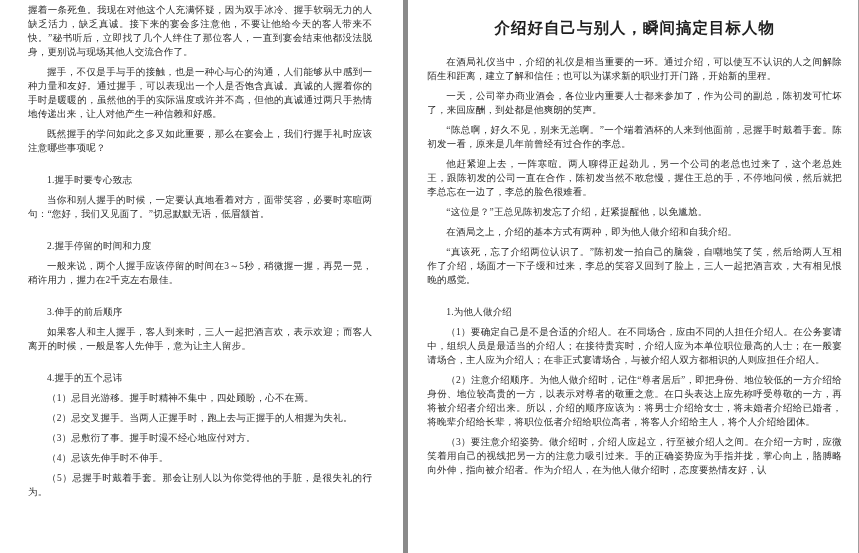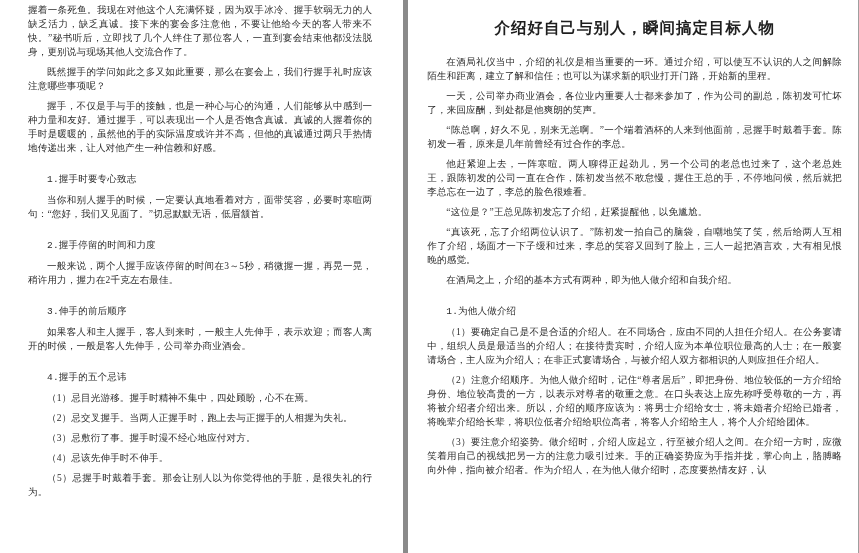--- a/index.html
+++ b/index.html
@@ -52,58 +52,58 @@
   .page-body p {
     margin: 0 0 6px 0;
     font-size: 9.5px;
     line-height: 14px;
     text-align: justify;
     text-indent: 2em;
     letter-spacing: 0.2px;
     color: var(--text);
   }
   .page-body p.noindent { text-indent: 0; }
-  .page-body p.heading { margin-top: 18px; font-family: Liberation Mono, monospace; }
+  .page-body p.heading { margin-top: 18px; }
 </style>
 </head>
 <body>
 
 <div class="spread">
   <section class="page page-left">
     <div class="page-body">
         <p class="noindent">握着一条死鱼。我现在对他这个人充满怀疑，因为双手冰冷、握手软弱无力的人缺乏活力，缺乏真诚。接下来的宴会多注意他，不要让他给今天的客人带来不快。”秘书听后，立即找了几个人绊住了那位客人，一直到宴会结束他都没法脱身，更别说与现场其他人交流合作了。</p>
+        <p>握手，不仅是手与手的接触，也是一种心与心的沟通，人们能够从中感到一种力量和友好。通过握手，可以表现出一个人是否饱含真诚。真诚的人握着你的手时是暖暖的，虽然他的手的实际温度或许并不高，但他的真诚通过两只手热情地传递出来，让人对他产生一种信赖和好感。</p>
         <p>既然握手的学问如此之多又如此重要，那么在宴会上，我们行握手礼时应该注意哪些事项呢？</p>
-        <p>握手，不仅是手与手的接触，也是一种心与心的沟通，人们能够从中感到一种力量和友好。通过握手，可以表现出一个人是否饱含真诚。真诚的人握着你的手时是暖暖的，虽然他的手的实际温度或许并不高，但他的真诚通过两只手热情地传递出来，让人对他产生一种信赖和好感。</p>
         <p class="heading">1.握手时要专心致志</p>
         <p>当你和别人握手的时候，一定要认真地看着对方，面带笑容，必要时寒暄两句：“您好，我们又见面了。”切忌默默无语，低眉颔首。</p>
         <p class="heading">2.握手停留的时间和力度</p>
         <p>一般来说，两个人握手应该停留的时间在3～5秒，稍微握一握，再晃一晃，稍许用力，握力在2千克左右最佳。</p>
         <p class="heading">3.伸手的前后顺序</p>
-        <p>如果客人和主人握手，客人到来时，一般主人先伸手，表示欢迎；而客人离开的时候，一般是客人先伸手，公司举办商业酒会。</p>
+        <p>如果客人和主人握手，客人到来时，三人一起把酒言欢，表示欢迎；而客人离开的时候，一般是客人先伸手，意为让主人留步。</p>
         <p class="heading">4.握手的五个忌讳</p>
         <p>（1）忌目光游移。握手时精神不集中，四处顾盼，心不在焉。</p>
         <p>（2）忌交叉握手。当两人正握手时，跑上去与正握手的人相握为失礼。</p>
         <p>（3）忌敷衍了事。握手时漫不经心地应付对方。</p>
         <p>（4）忌该先伸手时不伸手。</p>
         <p>（5）忌握手时戴着手套。那会让别人以为你觉得他的手脏，是很失礼的行为。</p>
       </div>
   </section>
 
   <div class="page-divider"></div>
 
   <section class="page page-right">
     <h1 class="chapter-title">介绍好自己与别人，瞬间搞定目标人物</h1>
     <div class="page-body">
         <p>在酒局礼仪当中，介绍的礼仪是相当重要的一环。通过介绍，可以使互不认识的人之间解除陌生和距离，建立了解和信任；也可以为谋求新的职业打开门路，开始新的里程。</p>
         <p>一天，公司举办商业酒会，各位业内重要人士都来参加了，作为公司的副总，陈初发可忙坏了，来回应酬，到处都是他爽朗的笑声。</p>
         <p>“陈总啊，好久不见，别来无恙啊。”一个端着酒杯的人来到他面前，忌握手时戴着手套。陈初发一看，原来是几年前曾经有过合作的李总。</p>
         <p>他赶紧迎上去，一阵寒暄。两人聊得正起劲儿，另一个公司的老总也过来了，这个老总姓王，跟陈初发的公司一直在合作，陈初发当然不敢怠慢，握住王总的手，不停地问候，然后就把李总忘在一边了，李总的脸色很难看。</p>
         <p>“这位是？”王总见陈初发忘了介绍，赶紧提醒他，以免尴尬。</p>
+        <p>在酒局之上，介绍的基本方式有两种，即为他人做介绍和自我介绍。</p>
         <p>“真该死，忘了介绍两位认识了。”陈初发一拍自己的脑袋，自嘲地笑了笑，然后给两人互相作了介绍，场面才一下子缓和过来，李总的笑容又回到了脸上，三人一起把酒言欢，大有相见恨晚的感觉。</p>
-        <p>在酒局之上，介绍的基本方式有两种，即为他人做介绍和自我介绍。</p>
         <p class="heading">1.为他人做介绍</p>
         <p>（1）要确定自己是不是合适的介绍人。在不同场合，应由不同的人担任介绍人。在公务宴请中，组织人员是最适当的介绍人；在接待贵宾时，介绍人应为本单位职位最高的人士；在一般宴请场合，主人应为介绍人；在非正式宴请场合，与被介绍人双方都相识的人则应担任介绍人。</p>
         <p>（2）注意介绍顺序。为他人做介绍时，记住“尊者居后”，即把身份、地位较低的一方介绍给身份、地位较高贵的一方，以表示对尊者的敬重之意。在口头表达上应先称呼受尊敬的一方，再将被介绍者介绍出来。所以，介绍的顺序应该为：将男士介绍给女士，将未婚者介绍给已婚者，将晚辈介绍给长辈，将职位低者介绍给职位高者，将客人介绍给主人，将个人介绍给团体。</p>
         <p>（3）要注意介绍姿势。做介绍时，介绍人应起立，行至被介绍人之间。在介绍一方时，应微笑着用自己的视线把另一方的注意力吸引过来。手的正确姿势应为手指并拢，掌心向上，胳膊略向外伸，指向被介绍者。作为介绍人，在为他人做介绍时，态度要热情友好，认</p>
       </div>
   </section>
 
   <div class="edge-gap"></div>
 </div>
 

